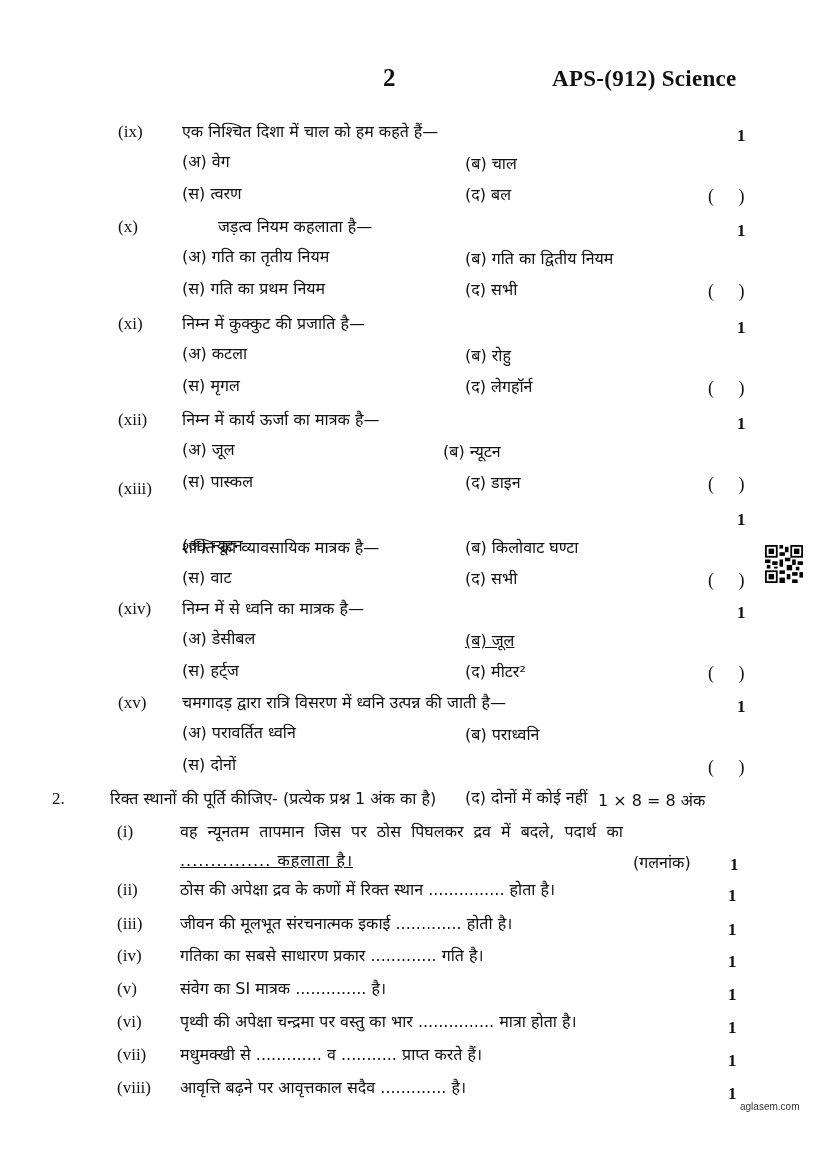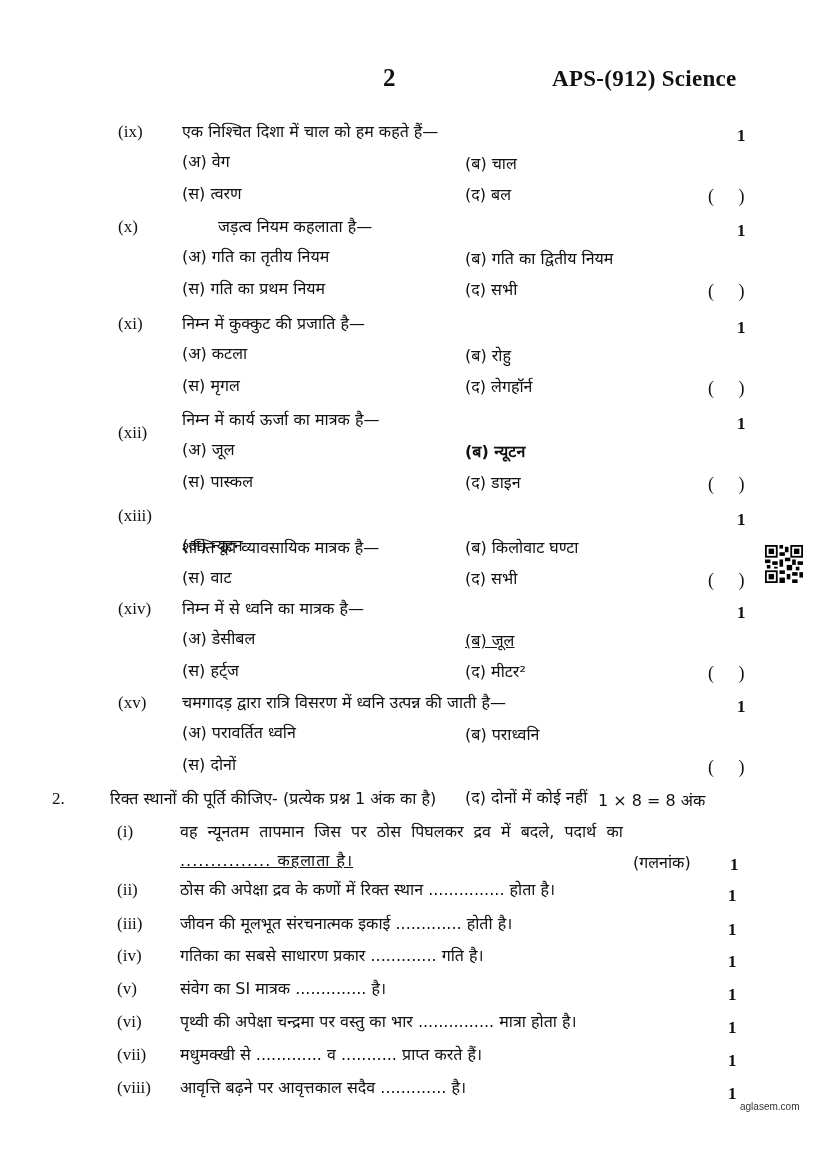--- a/index.html
+++ b/index.html
@@ -50,29 +50,29 @@
        <div class="line" style="left:465px; top:280px;">(द) सभी</div>
        <div class="paren" style="left:708px; top:281px;">(  )</div>
     <div class="line num" style="left:118px; top:314px;">(xi)</div>
        <div class="line" style="left:182px; top:314px;">निम्न में कुक्कुट की प्रजाति है—</div>
        <div class="mark" style="left:737px; top:318px;">1</div>
        <div class="line" style="left:182px; top:344px;">(अ)  कटला</div>
        <div class="line" style="left:465px; top:346px;">(ब)  रोहु</div>
        <div class="line" style="left:182px; top:376px;">(स)  मृगल</div>
        <div class="line" style="left:465px; top:377px;">(द) लेगहॉर्न</div>
        <div class="paren" style="left:708px; top:378px;">(  )</div>
-    <div class="line num" style="left:118px; top:423px;">(xii)</div>
+    <div class="line num" style="left:118px; top:410px;">(xii)</div>
        <div class="line" style="left:182px; top:410px;">निम्न में कार्य ऊर्जा का मात्रक है—</div>
        <div class="mark" style="left:737px; top:414px;">1</div>
        <div class="line" style="left:182px; top:440px;">(अ)  जूल</div>
-       <div class="line" style="left:465px; top:442px;font-weight:bold;">(ब)  न्यूटन</div>
+       <div class="line" style="left:443px; top:442px;">(ब)  न्यूटन</div>
        <div class="line" style="left:182px; top:472px;">(स)  पास्कल</div>
        <div class="line" style="left:465px; top:473px;">(द) डाइन</div>
        <div class="paren" style="left:708px; top:474px;">(  )</div>
-    <div class="line num" style="left:118px; top:506px;text-align:center;">(xiii)</div>
+    <div class="line num" style="left:118px; top:479px;text-align:center;">(xiii)</div>
        <div class="line" style="left:182px; top:506px;margin-top:32px;">शक्ति का व्यावसायिक मात्रक है—</div>
        <div class="mark" style="left:737px; top:510px;">1</div>
        <div class="line" style="left:182px; top:536px;">(अ)  न्यूटन</div>
        <div class="line" style="left:465px; top:538px;">(ब)  किलोवाट घण्टा</div>
        <div class="line" style="left:182px; top:568px;">(स)  वाट</div>
        <div class="line" style="left:465px; top:569px;">(द) सभी</div>
        <div class="paren" style="left:708px; top:570px;">(  )</div>
     <div class="line num" style="left:118px; top:599px;">(xiv)</div>
        <div class="line" style="left:182px; top:599px;">निम्न में से ध्वनि का मात्रक है—</div>
        <div class="mark" style="left:737px; top:603px;">1</div>

